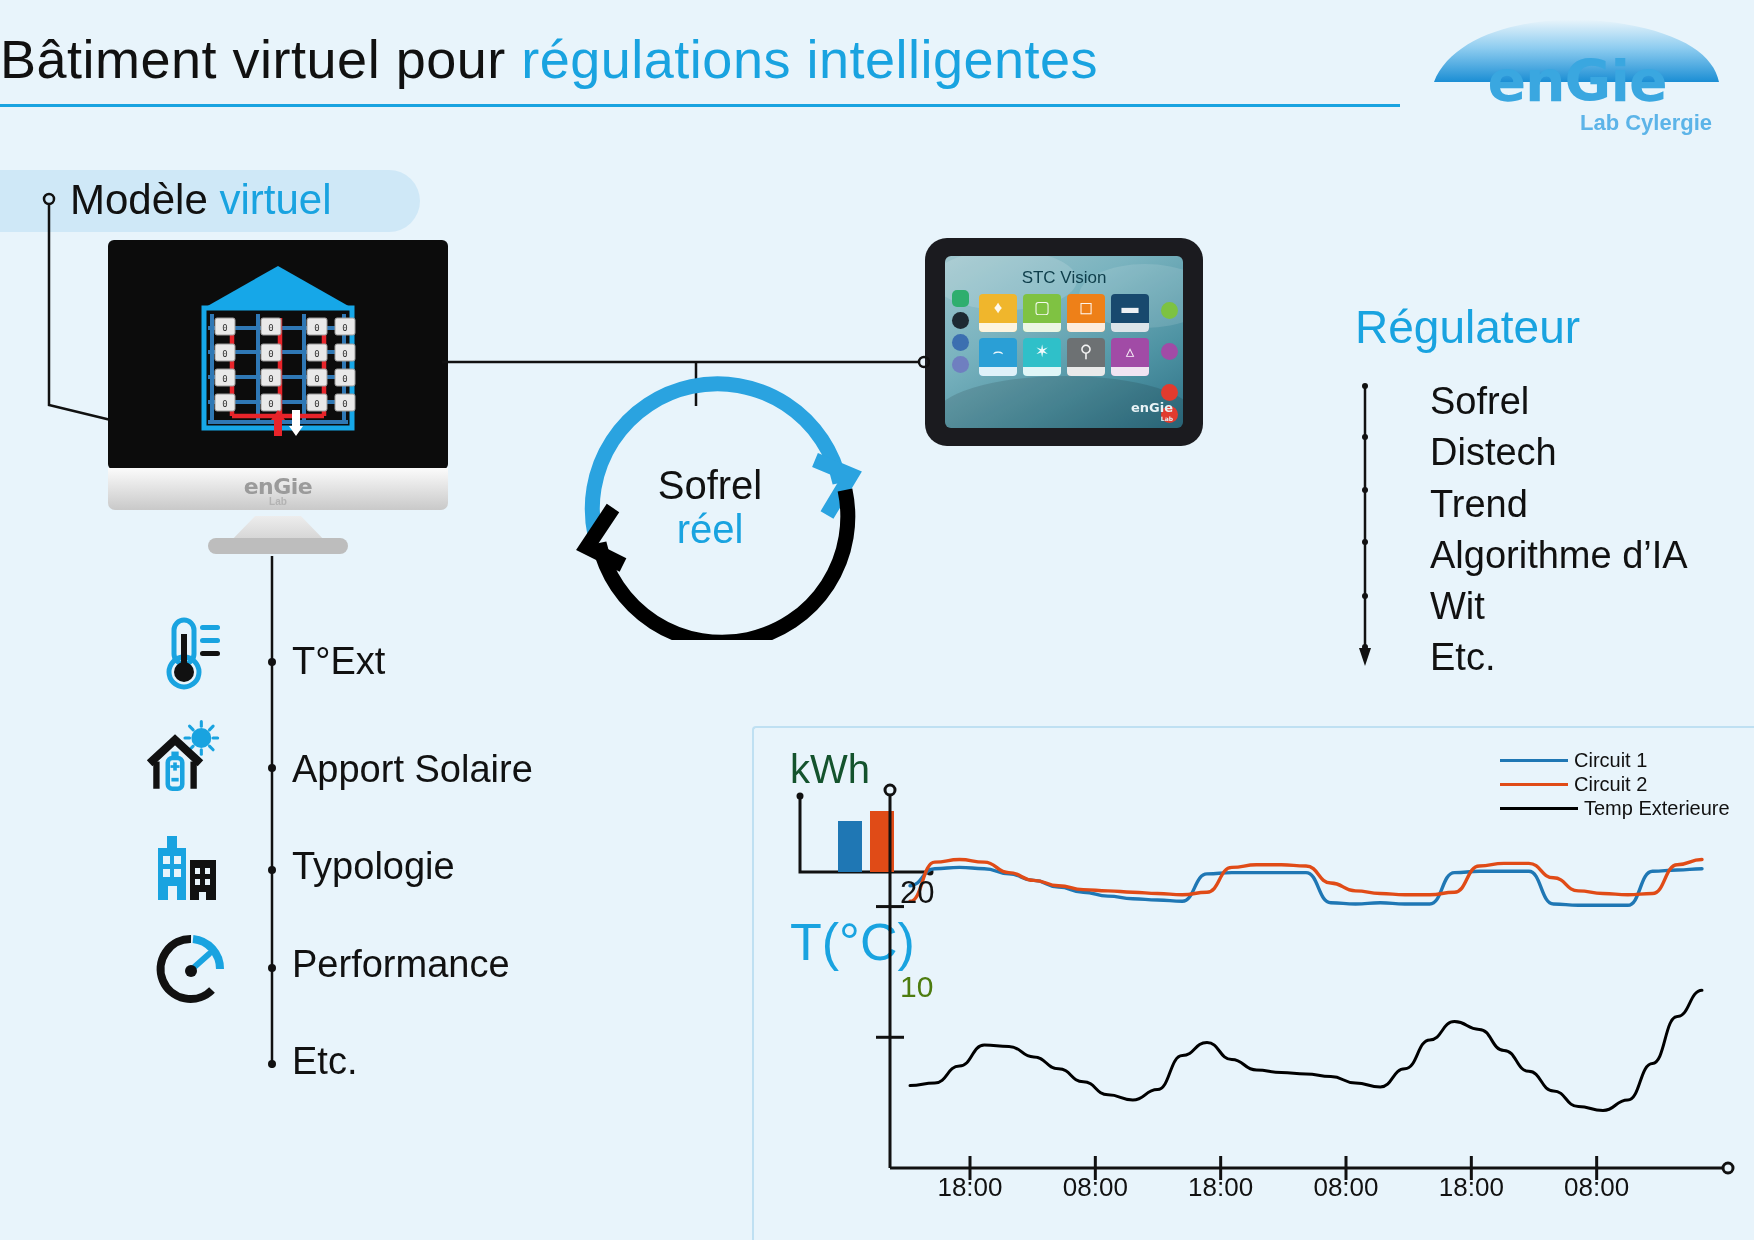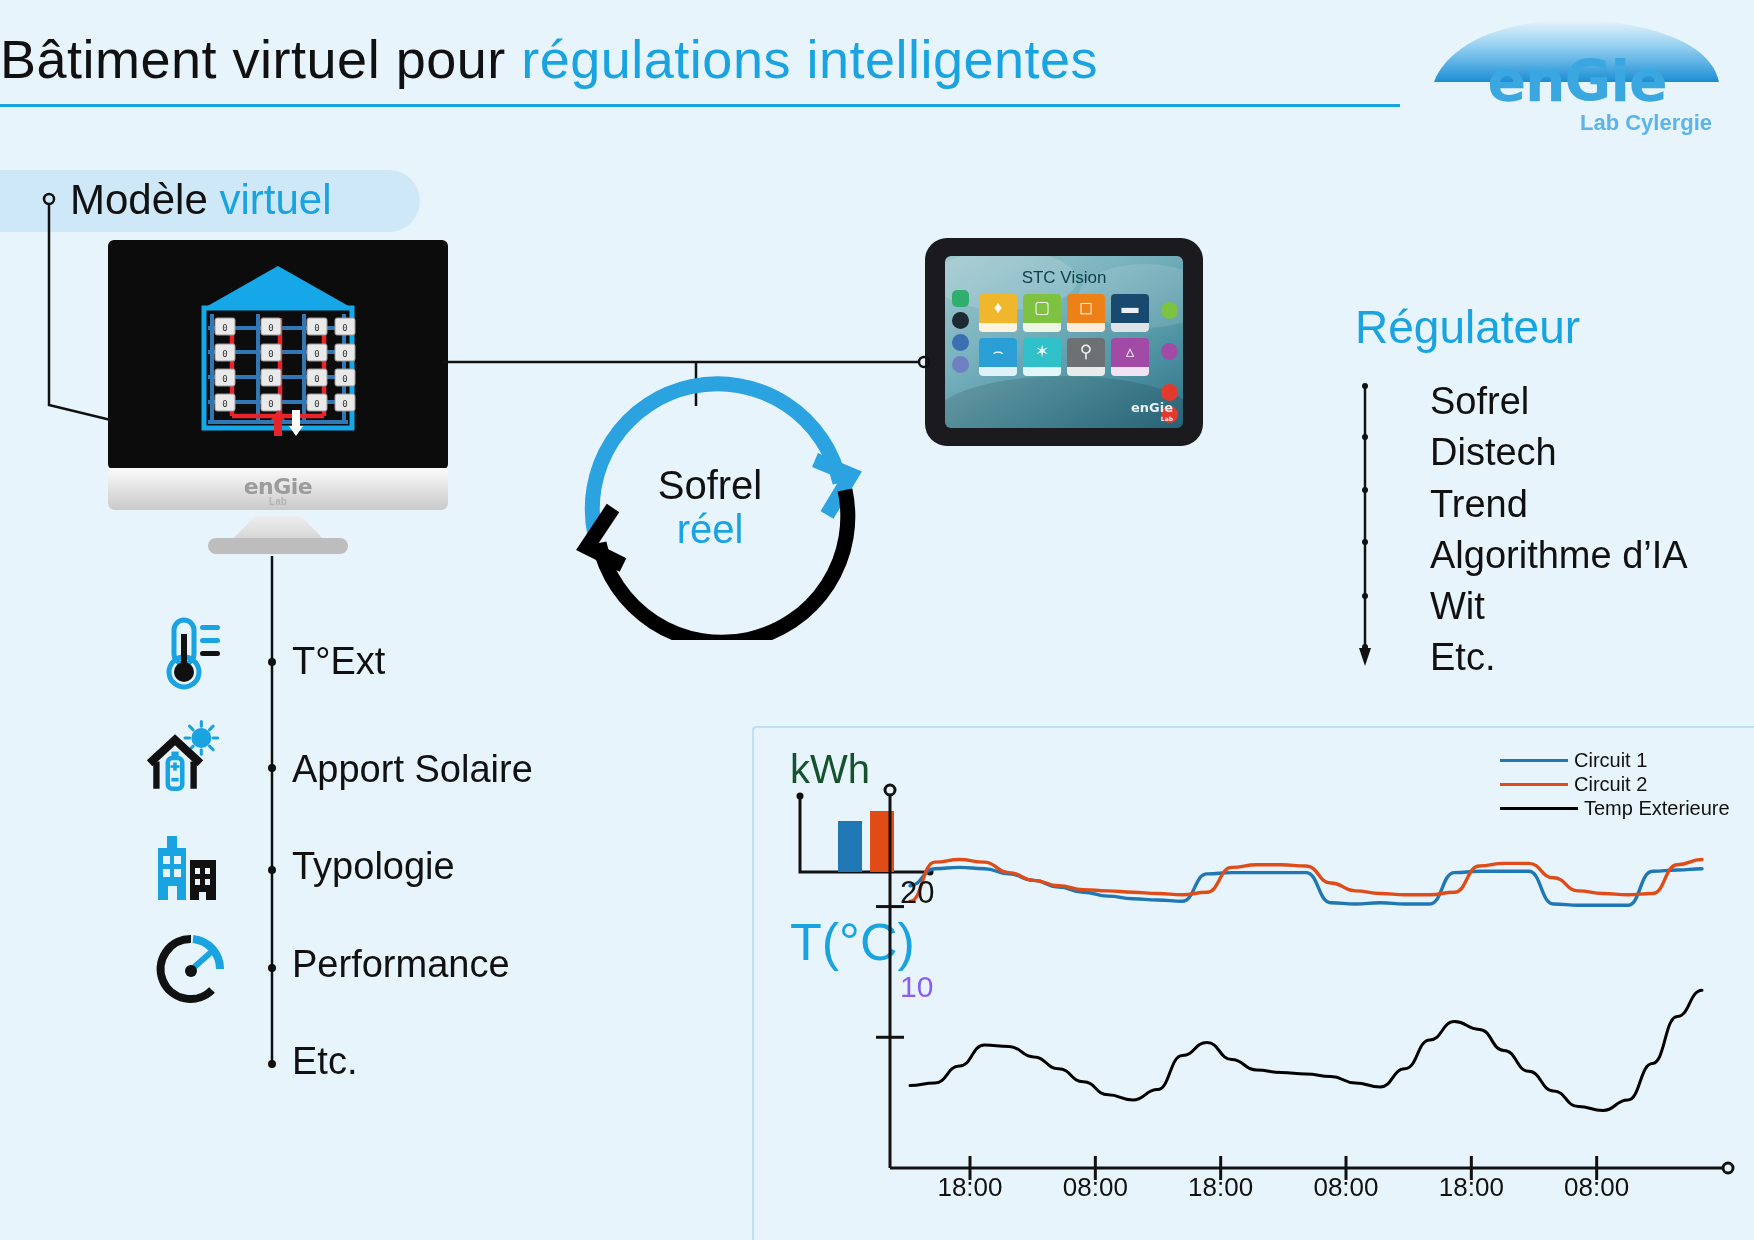--- a/index.html
+++ b/index.html
@@ -467,21 +467,21 @@
       <line x1="360.66666666666663" y1="376" x2="360.66666666666663" y2="400" stroke="#111" stroke-width="3"></line>
       <line x1="486" y1="376" x2="486" y2="400" stroke="#111" stroke-width="3"></line>
       <line x1="611.3333333333333" y1="376" x2="611.3333333333333" y2="400" stroke="#111" stroke-width="3"></line>
       <line x1="736.6666666666666" y1="376" x2="736.6666666666666" y2="400" stroke="#111" stroke-width="3"></line>
       <path d="M50.0,105.7 C62.4,105.7 62.4,88.7 74.8,88.7 C87.1,88.7 87.1,87.4 99.5,87.4 C111.9,87.4 111.9,88.7 124.3,88.7 C136.6,88.7 136.6,93.9 149.0,93.9 C161.4,93.9 161.4,100.4 173.8,100.4 C186.1,100.4 186.1,107.0 198.5,107.0 C210.9,107.0 210.9,112.2 223.3,112.2 C235.6,112.2 235.6,116.1 248.0,116.1 C260.4,116.1 260.4,118.7 272.8,118.7 C285.1,118.7 285.1,120.0 297.5,120.0 C309.9,120.0 309.9,121.3 322.3,121.3 C334.6,121.3 334.6,93.9 347.0,93.9 C359.4,93.9 359.4,92.6 371.8,92.6 C384.1,92.6 384.1,92.6 396.5,92.6 C408.9,92.6 408.9,92.6 421.3,92.6 C433.6,92.6 433.6,92.6 446.0,92.6 C458.4,92.6 458.4,122.7 470.8,122.7 C483.1,122.7 483.1,124.0 495.5,124.0 C507.9,124.0 507.9,122.7 520.3,122.7 C532.6,122.7 532.6,124.0 545.0,124.0 C557.4,124.0 557.4,124.0 569.8,124.0 C582.1,124.0 582.1,92.6 594.5,92.6 C606.9,92.6 606.9,91.3 619.3,91.3 C631.6,91.3 631.6,91.3 644.0,91.3 C656.4,91.3 656.4,91.3 668.8,91.3 C681.1,91.3 681.1,124.0 693.5,124.0 C705.9,124.0 705.9,125.3 718.3,125.3 C730.6,125.3 730.6,125.3 743.0,125.3 C755.4,125.3 755.4,125.3 767.8,125.3 C780.1,125.3 780.1,91.3 792.5,91.3 C804.9,91.3 804.9,90.0 817.3,90.0 C829.6,90.0 829.6,88.7 842.0,88.7" stroke="#1f77b4" stroke-width="3.4" fill="none" stroke-linejoin="round" stroke-linecap="round"></path>
       <path d="M50.0,121.3 C62.4,121.3 62.4,82.1 74.8,82.1 C87.1,82.1 87.1,79.5 99.5,79.5 C111.9,79.5 111.9,82.1 124.3,82.1 C136.6,82.1 136.6,92.6 149.0,92.6 C161.4,92.6 161.4,100.4 173.8,100.4 C186.1,100.4 186.1,105.7 198.5,105.7 C210.9,105.7 210.9,109.6 223.3,109.6 C235.6,109.6 235.6,110.9 248.0,110.9 C260.4,110.9 260.4,112.2 272.8,112.2 C285.1,112.2 285.1,113.5 297.5,113.5 C309.9,113.5 309.9,114.8 322.3,114.8 C334.6,114.8 334.6,112.2 347.0,112.2 C359.4,112.2 359.4,87.4 371.8,87.4 C384.1,87.4 384.1,84.7 396.5,84.7 C408.9,84.7 408.9,84.7 421.3,84.7 C433.6,84.7 433.6,86.0 446.0,86.0 C458.4,86.0 458.4,103.0 470.8,103.0 C483.1,103.0 483.1,110.9 495.5,110.9 C507.9,110.9 507.9,113.5 520.3,113.5 C532.6,113.5 532.6,114.8 545.0,114.8 C557.4,114.8 557.4,114.8 569.8,114.8 C582.1,114.8 582.1,112.2 594.5,112.2 C606.9,112.2 606.9,86.0 619.3,86.0 C631.6,86.0 631.6,83.4 644.0,83.4 C656.4,83.4 656.4,83.4 668.8,83.4 C681.1,83.4 681.1,97.8 693.5,97.8 C705.9,97.8 705.9,110.9 718.3,110.9 C730.6,110.9 730.6,113.5 743.0,113.5 C755.4,113.5 755.4,114.8 767.8,114.8 C780.1,114.8 780.1,113.5 792.5,113.5 C804.9,113.5 804.9,84.7 817.3,84.7 C829.6,84.7 829.6,79.5 842.0,79.5" stroke="#e04b17" stroke-width="3.4" fill="none" stroke-linejoin="round" stroke-linecap="round"></path>
       <path d="M50.0,305.6 C62.4,305.6 62.4,303.0 74.8,303.0 C87.1,303.0 87.1,286.0 99.5,286.0 C111.9,286.0 111.9,265.1 124.3,265.1 C136.6,265.1 136.6,266.4 149.0,266.4 C161.4,266.4 161.4,276.9 173.8,276.9 C186.1,276.9 186.1,288.7 198.5,288.7 C210.9,288.7 210.9,301.7 223.3,301.7 C235.6,301.7 235.6,314.8 248.0,314.8 C260.4,314.8 260.4,320.0 272.8,320.0 C285.1,320.0 285.1,309.6 297.5,309.6 C309.9,309.6 309.9,275.6 322.3,275.6 C334.6,275.6 334.6,262.5 347.0,262.5 C359.4,262.5 359.4,279.5 371.8,279.5 C384.1,279.5 384.1,290.0 396.5,290.0 C408.9,290.0 408.9,292.6 421.3,292.6 C433.6,292.6 433.6,293.9 446.0,293.9 C458.4,293.9 458.4,296.5 470.8,296.5 C483.1,296.5 483.1,303.0 495.5,303.0 C507.9,303.0 507.9,307.0 520.3,307.0 C532.6,307.0 532.6,288.7 545.0,288.7 C557.4,288.7 557.4,259.9 569.8,259.9 C582.1,259.9 582.1,241.6 594.5,241.6 C606.9,241.6 606.9,249.4 619.3,249.4 C631.6,249.4 631.6,270.4 644.0,270.4 C656.4,270.4 656.4,291.3 668.8,291.3 C681.1,291.3 681.1,310.9 693.5,310.9 C705.9,310.9 705.9,326.6 718.3,326.6 C730.6,326.6 730.6,330.5 743.0,330.5 C755.4,330.5 755.4,320.0 767.8,320.0 C780.1,320.0 780.1,283.4 792.5,283.4 C804.9,283.4 804.9,236.4 817.3,236.4 C829.6,236.4 829.6,210.2 842.0,210.2" stroke="#000000" stroke-width="3" fill="none" stroke-linejoin="round" stroke-linecap="round"></path>
     </svg>
 
   <div style="position:absolute;left:900px;top:875px;font-size:31px;color:#111;">20</div>
-  <div style="position:absolute;left:900px;top:970px;font-size:30px;color:#8b5cf6;">10</div>
+  <div style="position:absolute;left:900px;top:970px;font-size:30px;color:#4d7c0f;">10</div>
 
   <div id="xticks" style="position:absolute;left:860px;top:1172px;width:880px;height:34px;">
       <div style="position: absolute; left: 68px; top: 0px; width: 84px; text-align: center; font-size: 26px; color: rgb(17, 17, 17);">18:00</div>
       <div style="position: absolute; left: 193.333px; top: 0px; width: 84px; text-align: center; font-size: 26px; color: rgb(17, 17, 17);">08:00</div>
       <div style="position: absolute; left: 318.667px; top: 0px; width: 84px; text-align: center; font-size: 26px; color: rgb(17, 17, 17);">18:00</div>
       <div style="position: absolute; left: 444px; top: 0px; width: 84px; text-align: center; font-size: 26px; color: rgb(17, 17, 17);">08:00</div>
       <div style="position: absolute; left: 569.333px; top: 0px; width: 84px; text-align: center; font-size: 26px; color: rgb(17, 17, 17);">18:00</div>
       <div style="position: absolute; left: 694.667px; top: 0px; width: 84px; text-align: center; font-size: 26px; color: rgb(17, 17, 17);">08:00</div>
     </div>
 

